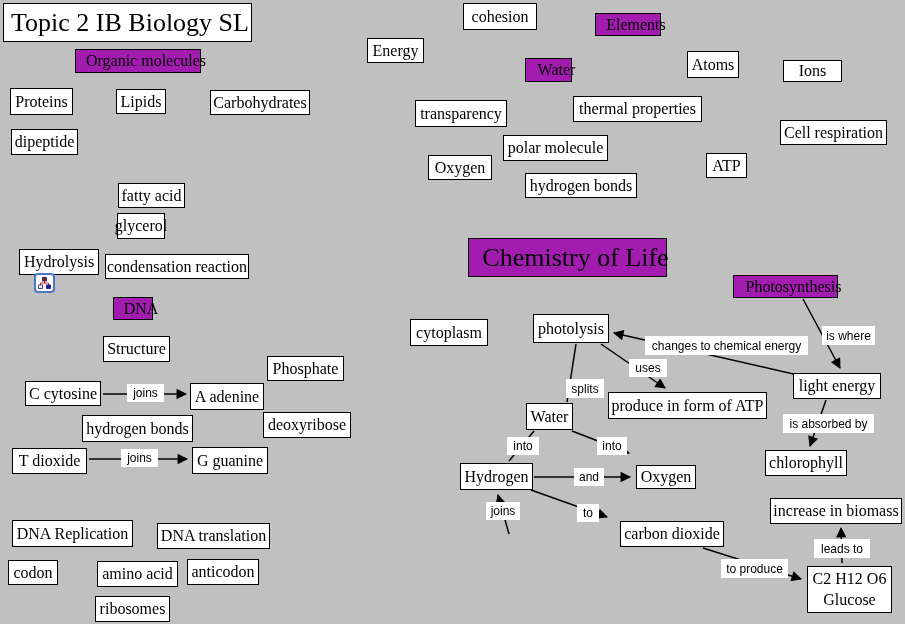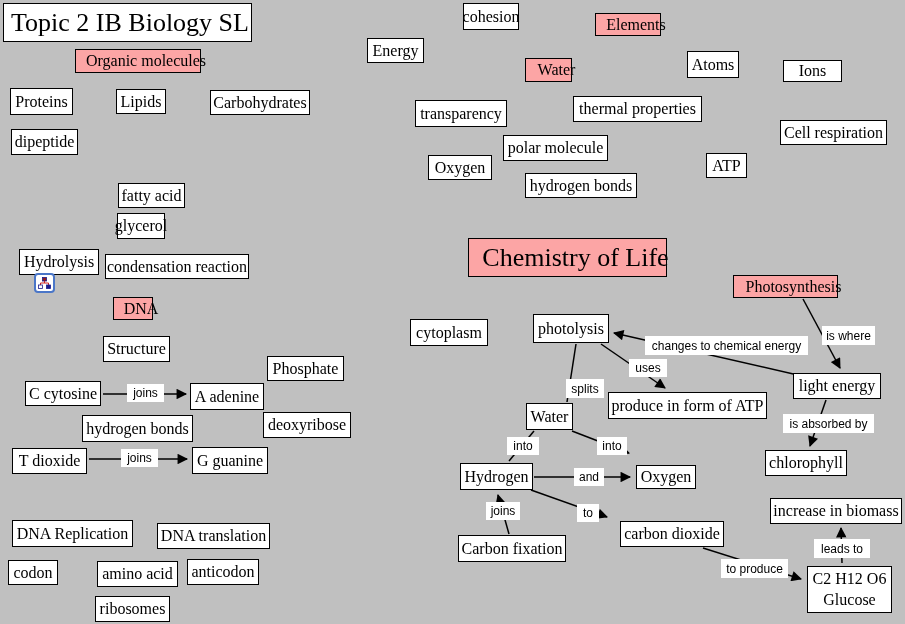--- a/index.html
+++ b/index.html
@@ -15,21 +15,21 @@
     position:absolute;
     background:#ffffff;
     border:1.5px solid #000000;
     box-sizing:border-box;
     display:flex;align-items:center;justify-content:center;
     font:16px "Liberation Serif",serif;
     color:#000000;
     white-space:nowrap;
     z-index:2;
   }
-  .node.hl{background:#fca5a5;padding-left:16px;}
+  .node.hl{background:#a21caf;padding-left:16px;}
   .node.big{font-size:26px;}
   .node.left{justify-content:flex-start;padding-left:7px;}
   .node.wrap{white-space:normal;text-align:center;line-height:1.3;}
   .link-label{
     position:absolute;
     background:#ffffff;
     box-sizing:border-box;
     display:flex;align-items:center;justify-content:center;
     font:12px "Liberation Sans",sans-serif;
     color:#000000;
@@ -70,21 +70,21 @@
     <line x1="572" y1="431" x2="629" y2="453" stroke="#000" stroke-width="1.5" marker-end="url(#arr)"></line>
     <line x1="534" y1="477" x2="630" y2="477" stroke="#000" stroke-width="1.5" marker-end="url(#arr)"></line>
     <line x1="509" y1="534" x2="498" y2="495" stroke="#000" stroke-width="1.5" marker-end="url(#arr)"></line>
     <line x1="531" y1="490" x2="607" y2="517" stroke="#000" stroke-width="1.5" marker-end="url(#arr)"></line>
     <line x1="703" y1="548" x2="801" y2="579" stroke="#000" stroke-width="1.5" marker-end="url(#arr)"></line>
     <line x1="842" y1="563" x2="841" y2="528" stroke="#000" stroke-width="1.5" marker-end="url(#arr)"></line>
   </svg>
 
   <div class="node big left" style="left:3px;top:3px;width:249px;height:39px">Topic 2 IB Biology SL</div>
   <div class="node hl" style="left:75px;top:49px;width:126px;height:24px">Organic molecules</div>
-  <div class="node" style="left:463px;top:3px;width:56px;height:27px">cohesion</div>
+  <div class="node" style="left:463px;top:3px;width:74px;height:27px">cohesion</div>
   <div class="node hl" style="left:595px;top:13px;width:66px;height:23px">Elements</div>
   <div class="node" style="left:367px;top:38px;width:57px;height:25px">Energy</div>
   <div class="node hl" style="left:525px;top:58px;width:47px;height:24px">Water</div>
   <div class="node" style="left:687px;top:51px;width:52px;height:27px">Atoms</div>
   <div class="node" style="left:783px;top:60px;width:59px;height:22px">Ions</div>
   <div class="node" style="left:10px;top:88px;width:63px;height:27px">Proteins</div>
   <div class="node" style="left:116px;top:89px;width:50px;height:25px">Lipids</div>
   <div class="node" style="left:210px;top:90px;width:100px;height:25px">Carbohydrates</div>
   <div class="node" style="left:415px;top:100px;width:92px;height:27px">transparency</div>
   <div class="node" style="left:573px;top:96px;width:129px;height:26px">thermal properties</div>
@@ -114,21 +114,20 @@
   <div class="node" style="left:263px;top:412px;width:88px;height:26px">deoxyribose</div>
   <div class="node" style="left:12px;top:448px;width:75px;height:26px">T dioxide</div>
   <div class="node" style="left:192px;top:447px;width:76px;height:27px">G guanine</div>
   <div class="node" style="left:765px;top:450px;width:82px;height:26px">chlorophyll</div>
   <div class="node" style="left:460px;top:463px;width:73px;height:27px">Hydrogen</div>
   <div class="node" style="left:636px;top:465px;width:60px;height:24px">Oxygen</div>
   <div class="node" style="left:770px;top:498px;width:132px;height:26px">increase in biomass</div>
   <div class="node" style="left:12px;top:520px;width:121px;height:27px">DNA Replication</div>
   <div class="node" style="left:157px;top:523px;width:113px;height:26px">DNA translation</div>
   <div class="node" style="left:620px;top:521px;width:104px;height:26px">carbon dioxide</div>
-  <div class="node" style="left:458px;top:535px;width:108px;height:27px">Carbon fixation</div>
   <div class="node" style="left:8px;top:560px;width:50px;height:25px">codon</div>
   <div class="node" style="left:97px;top:561px;width:81px;height:26px">amino acid</div>
   <div class="node" style="left:187px;top:559px;width:72px;height:26px">anticodon</div>
   <div class="node wrap" style="left:807px;top:566px;width:85px;height:47px">C2 H12 O6 Glucose</div>
   <div class="node" style="left:95px;top:596px;width:75px;height:26px">ribosomes</div>
 
   <button class="sub-icon" style="left:34px;top:273px">
     <svg width="13" height="12" viewBox="0 0 13 12">
       <rect x="4.5" y="0.5" width="4" height="3.5" fill="#8c1a1a" stroke="#1a1a8c" stroke-width="0.8"></rect>
       <line x1="6.5" y1="4" x2="6.5" y2="6" stroke="#cc2222" stroke-width="1"></line>

